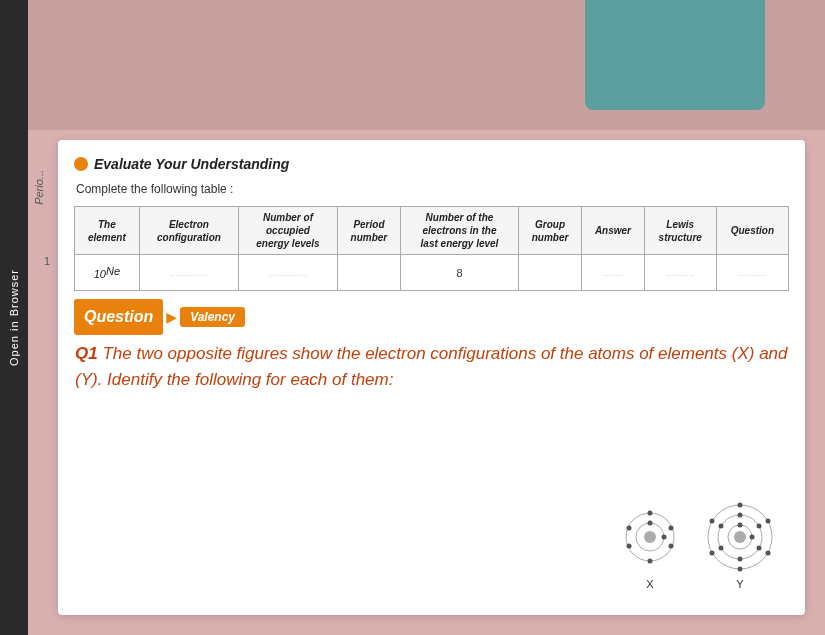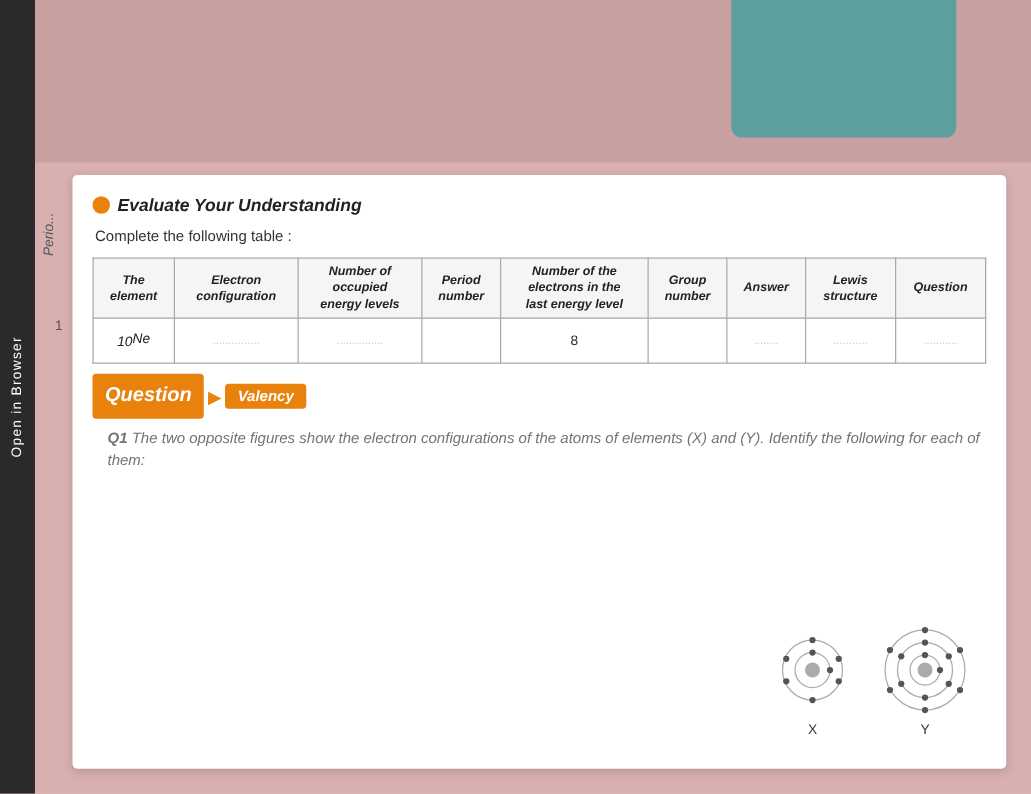--- a/index.html
+++ b/index.html
@@ -188,25 +188,25 @@
       background: #e8820c;
       color: white;
       padding: 3px 10px;
       border-radius: 3px;
       font-size: 12px;
       font-weight: bold;
       font-style: italic;
     }
 
     .qa-text {
-      font-size: 12px;
-      color: #737373;
+      font-size: 17px;
+      color: #c2410c;
       font-style: italic;
       line-height: 1.5;
-      margin-left: 12px;
+      margin-left: 1px;
     }
 
     
     .atom-diagrams {
       position: absolute;
       bottom: 25px;
       right: 30px;
       display: flex;
       gap: 20px;
       align-items: center;

